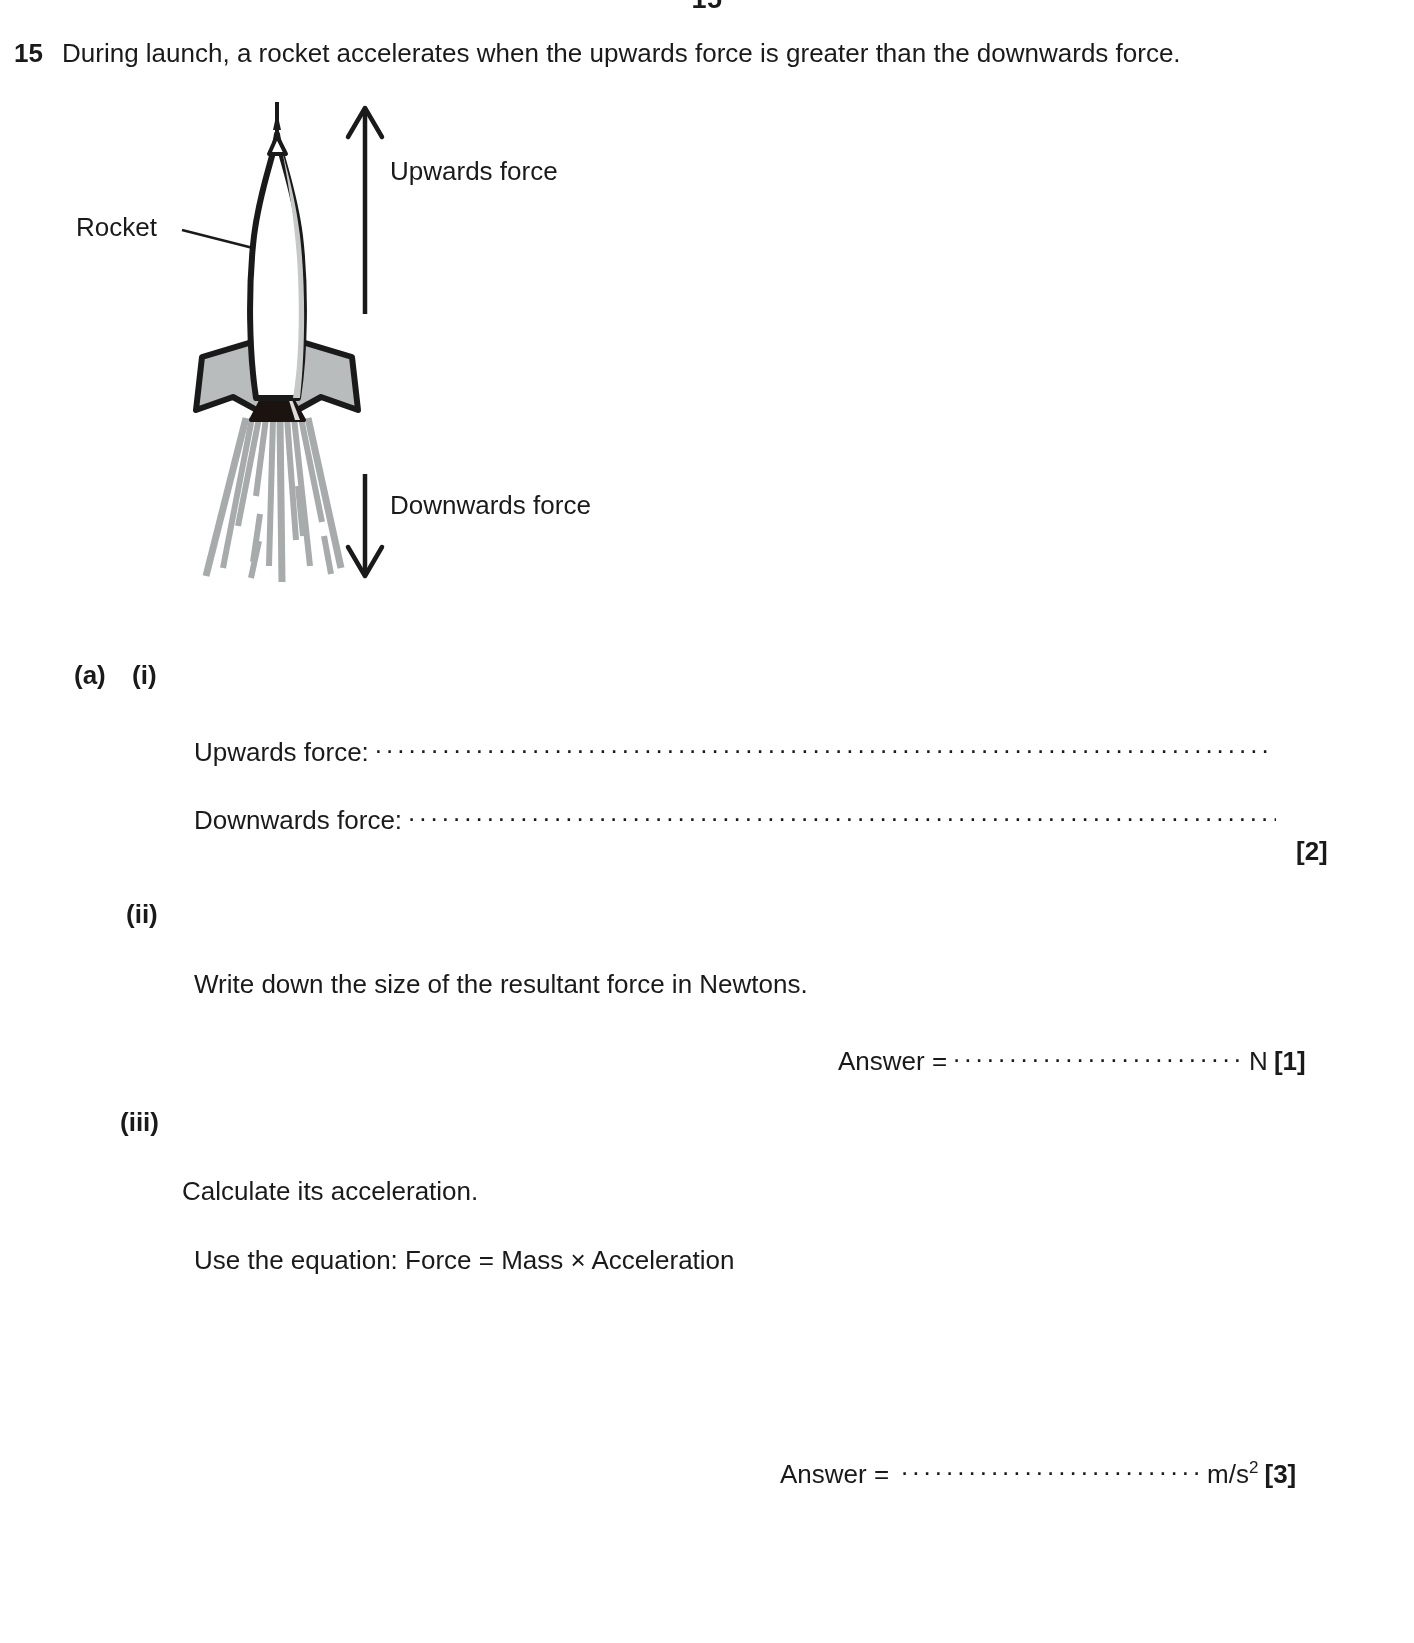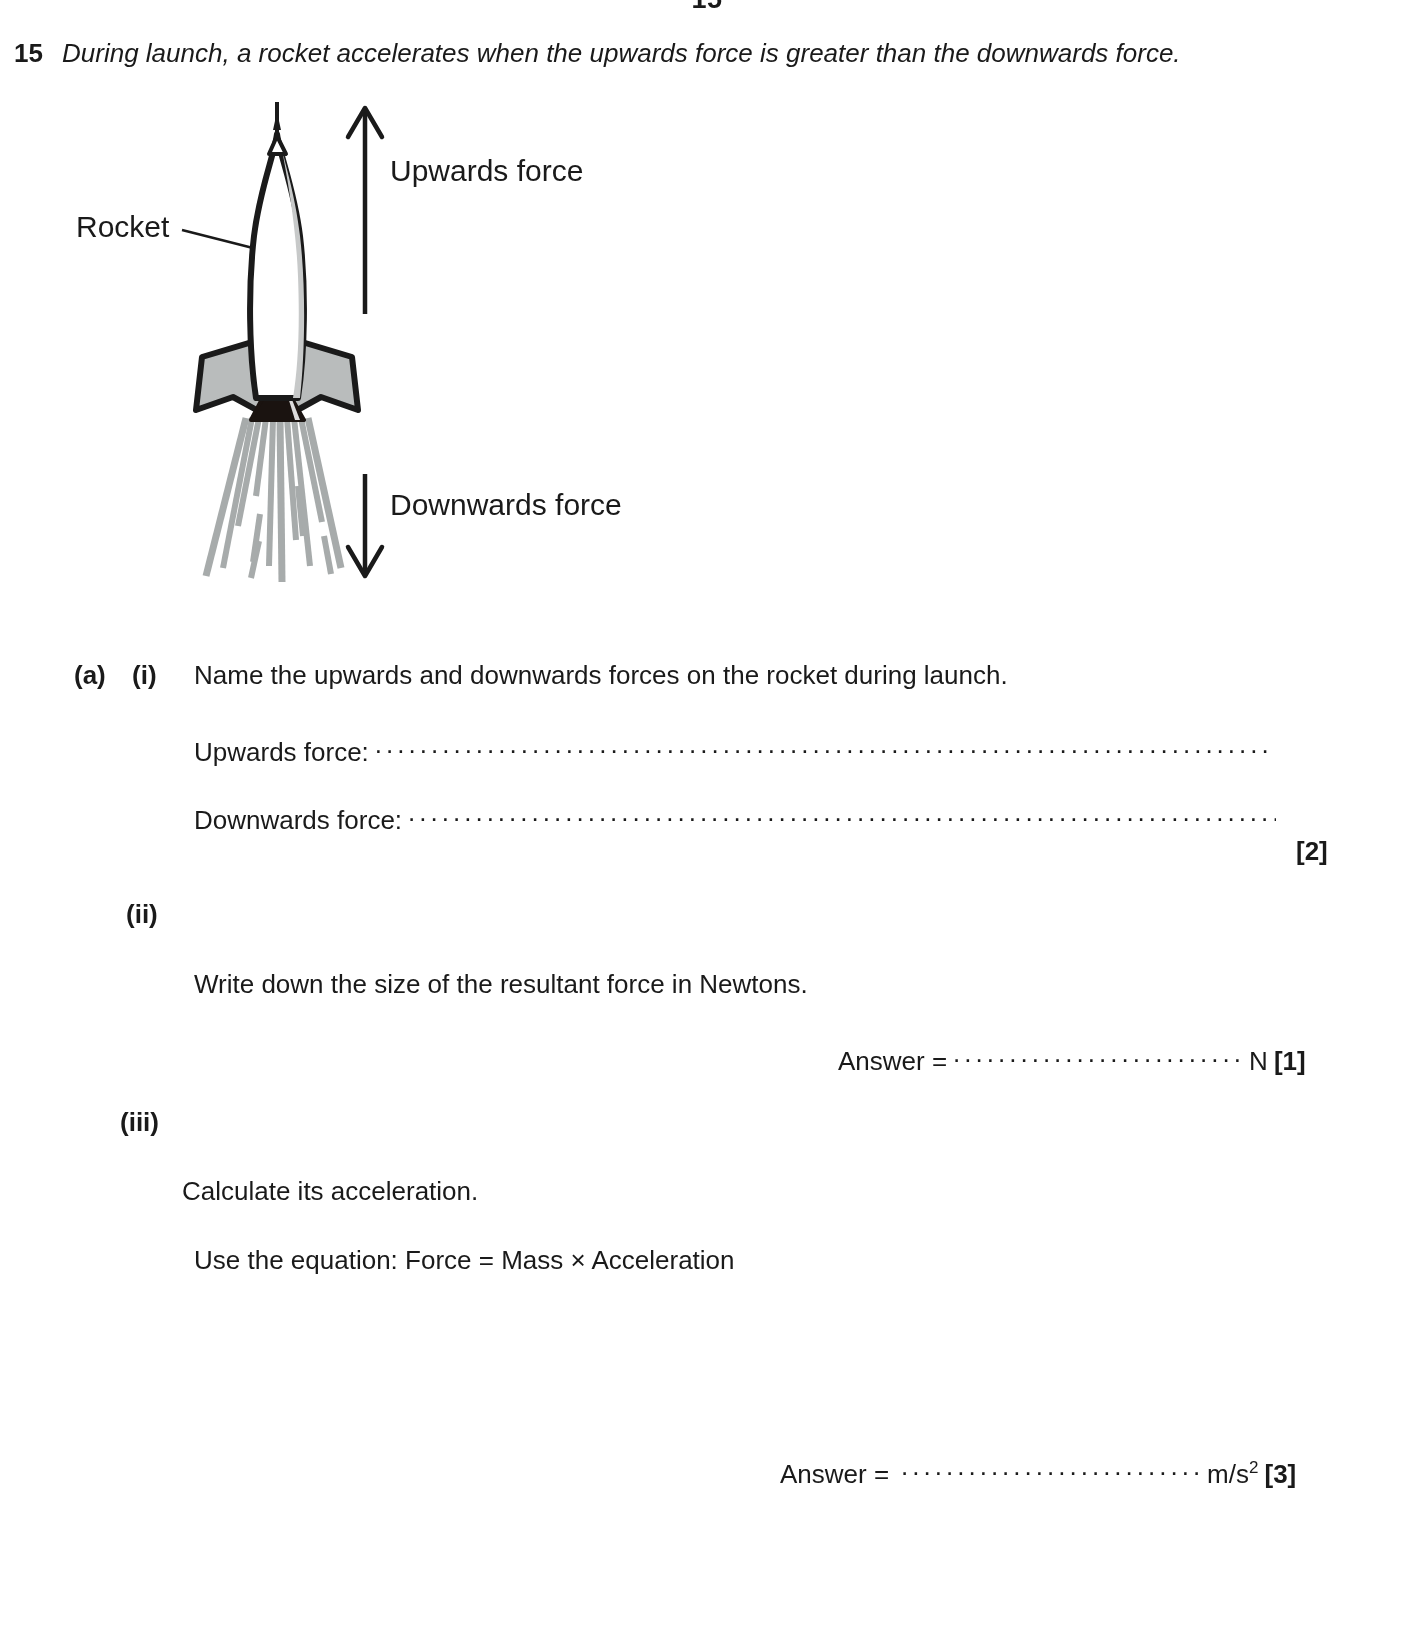--- a/index.html
+++ b/index.html
@@ -42,36 +42,35 @@
     font-size: 26px;
     font-weight: bold;
     width: 48px;
     flex: 0 0 48px;
     line-height: 34px;
   }
   .q-stem-text {
     font-size: 26px;
     line-height: 34px;
     white-space: nowrap;
-    font-style: italic;
   }
 
   
   .diagram {
     position: absolute;
     top: 96px;
     left: 60px;
     width: 640px;
     height: 510px;
   }
   .diagram svg { display: block; }
 
   .lbl {
     position: absolute;
-    font-size: 30px;
+    font-size: 26px;
     line-height: 30px;
     color: #1a1a1a;
     white-space: nowrap;
   }
   .lbl-rocket   { left: 16px;  top: 116px; }
   .lbl-up       { left: 330px; top: 60px; }
   .lbl-down     { left: 330px; top: 394px; }
 
   
   .part {
@@ -204,21 +203,20 @@
   </svg>
 
   <div class="lbl lbl-rocket">Rocket</div>
   <div class="lbl lbl-up">Upwards force</div>
   <div class="lbl lbl-down">Downwards force</div>
 </div>
 
 <div class="part" style="top:658px; left:74px; width:1200px;">
   <span class="marker-a">(a)</span>
   <span class="marker-rn">(i)</span>
-  <span class="part-body">Name the upwards and downwards forces on the rocket during launch.</span>
 </div>
 
 <div class="row-text" style="top:727px; left:194px;">
   <span>Upwards force:</span><span class="nbhalf"></span><span class="dots" style="width:900px;">..............................................................................................................</span>
 </div>
 
 <div class="row-text" style="top:795px; left:194px;">
   <span>Downwards force:</span><span class="nbhalf"></span><span class="dots" style="width:868px;">.......................................................................................................</span>
 </div>
 

